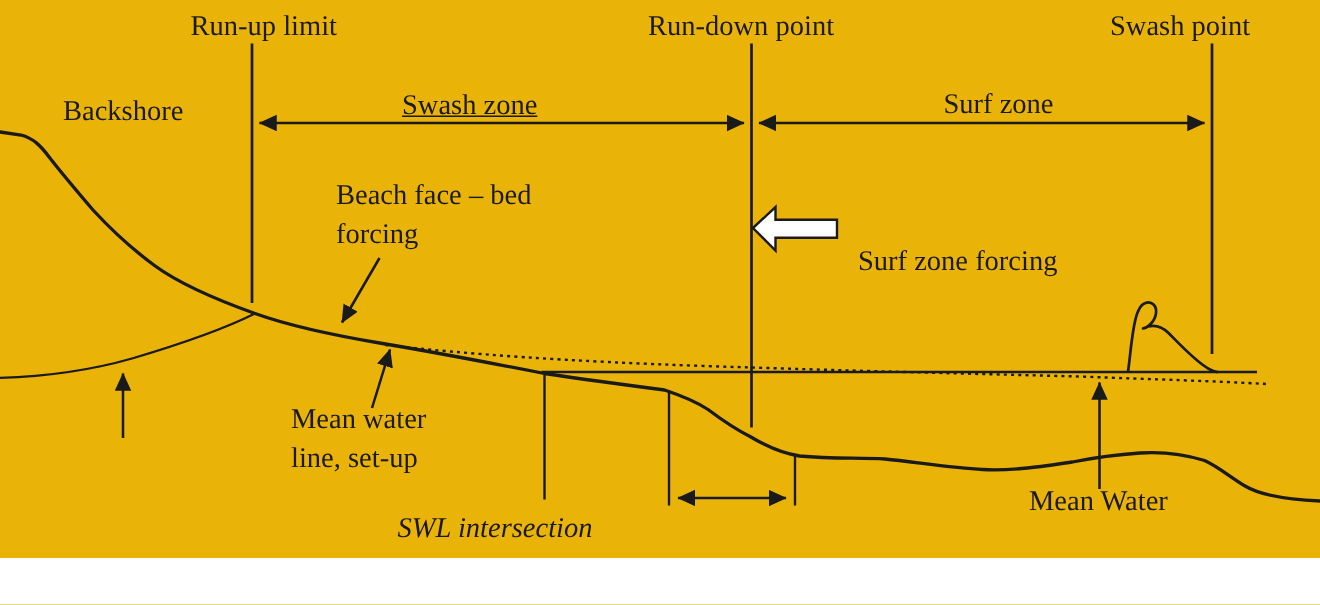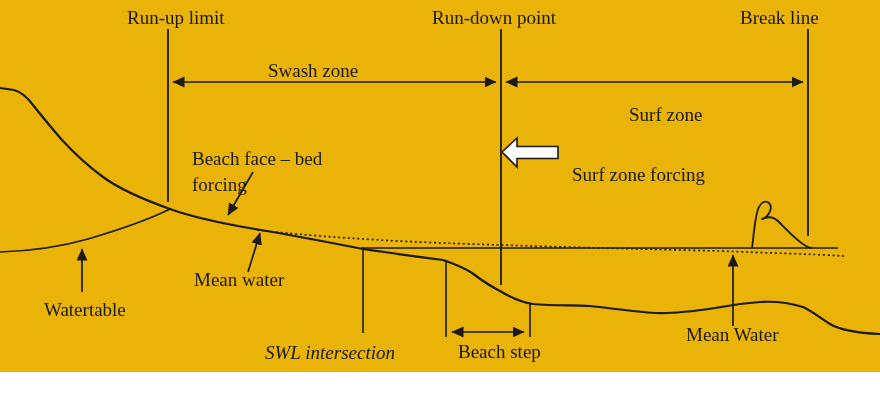--- a/index.html
+++ b/index.html
@@ -68,41 +68,41 @@
     <line x1="253" y1="172" x2="228" y2="215" stroke="#1a1a1a" stroke-width="1.7" marker-end="url(#ah)"></line>
     <line x1="733" y1="326" x2="733" y2="255" stroke="#1a1a1a" stroke-width="1.7" marker-end="url(#ah)"></line>
 
     <path d="M502,152 L517,138 L517,146.5 L558,146.5 L558,158.5 L517,158.5 L517,167 Z" fill="#ffffff" stroke="#1a1a1a" stroke-width="1.6" stroke-linejoin="miter"></path>
   </svg>
 
   <div class="label" style="left:127px; top:5px;">Run-up limit</div>
 
   <div class="label" style="left:432px; top:5px;">Run-down point</div>
 
-  <div class="label" style="left:740px; top:5px;">Break line</div>
+  <div class="label" style="left:740px; top:5px;">Swash point</div>
 
+  <div class="label" style="left:42px; top:62px;">Backshore</div>
 
-  <div class="label" style="left:268px; top:58px;">Swash zone</div>
+  <div class="label" style="left:268px; top:58px;text-decoration:underline;">Swash zone</div>
 
-  <div class="label" style="left:629px; top:57px;margin-top:45px;">Surf zone</div>
+  <div class="label" style="left:629px; top:57px;">Surf zone</div>
 
-  <div class="label" style="left:192px; top:118px;margin-top:28px;">
+  <div class="label" style="left:224px; top:118px;">
     <span>Beach face – bed</span>
     <span>forcing</span>
   </div>
 
   <div class="label" style="left:572px; top:162px;">Surf zone forcing</div>
 
-  <div class="label" style="left:44px; top:297px;">Watertable</div>
 
   <div class="label" style="left:194px; top:267px;">
     <span>Mean water</span>
+    <span>line, set-up</span>
   </div>
 
   <div class="label" style="left:265px; top:340px;font-style:italic;">SWL intersection</div>
 
-  <div class="label" style="left:458px; top:339px;">Beach step</div>
 
   <div class="label" style="left:686px; top:322px;">
     <span>Mean Water</span>
   </div>
 
 </div>
 
 </body></html>

